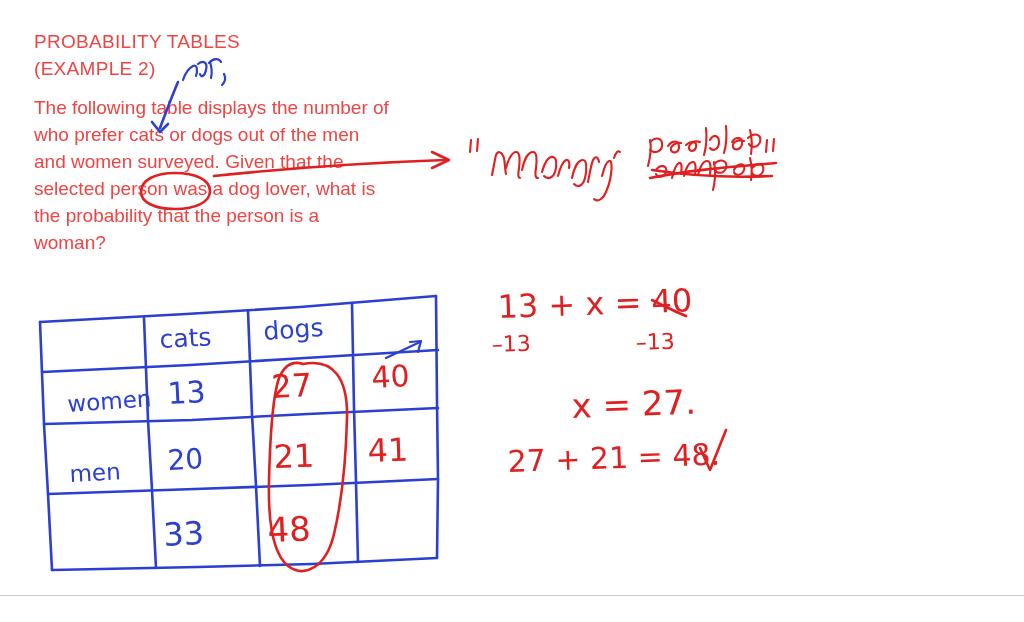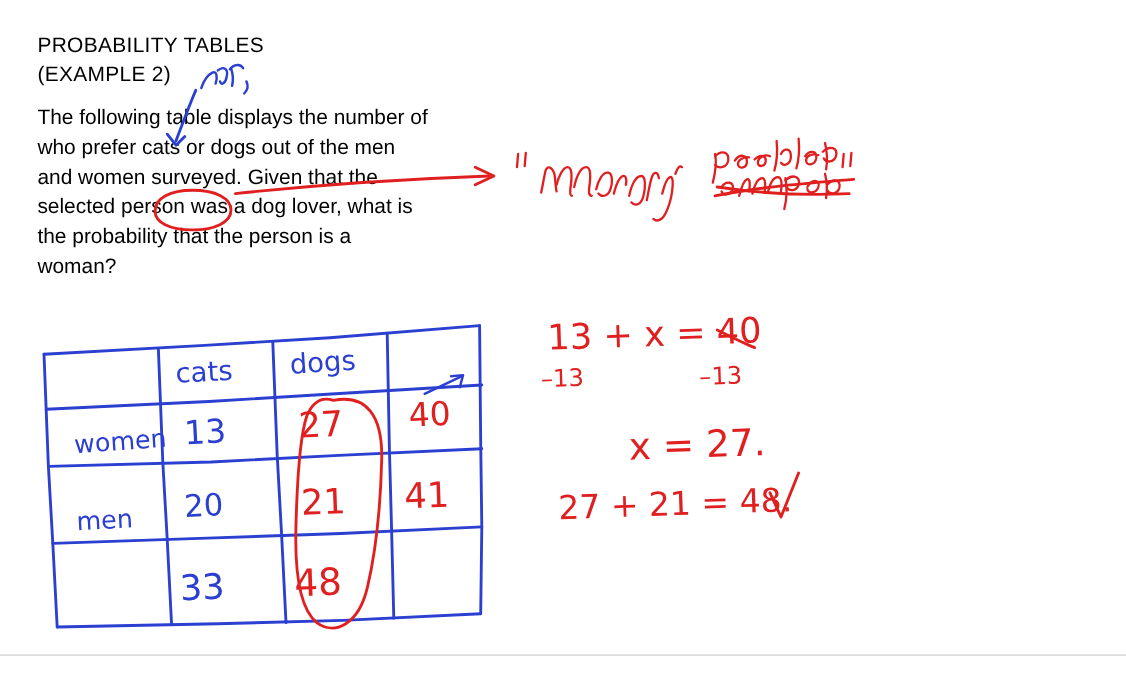--- a/index.html
+++ b/index.html
@@ -15,21 +15,21 @@
     font-family: "Liberation Sans", sans-serif;
   }
   #canvas {
     position: absolute;
     left: 0; top: 0;
     width: 1024px;
     height: 622px;
   }
   .blue-text {
     position: absolute;
-    color: #000000;
+    color: #ef4444;
     font-family: "Liberation Sans", sans-serif;
     font-size: 19px;
     line-height: 27px;
     white-space: pre-wrap;
   }
   #title {
     left: 34px;
     top: 28px;
     font-size: 19px;
     letter-spacing: 0.3px;

